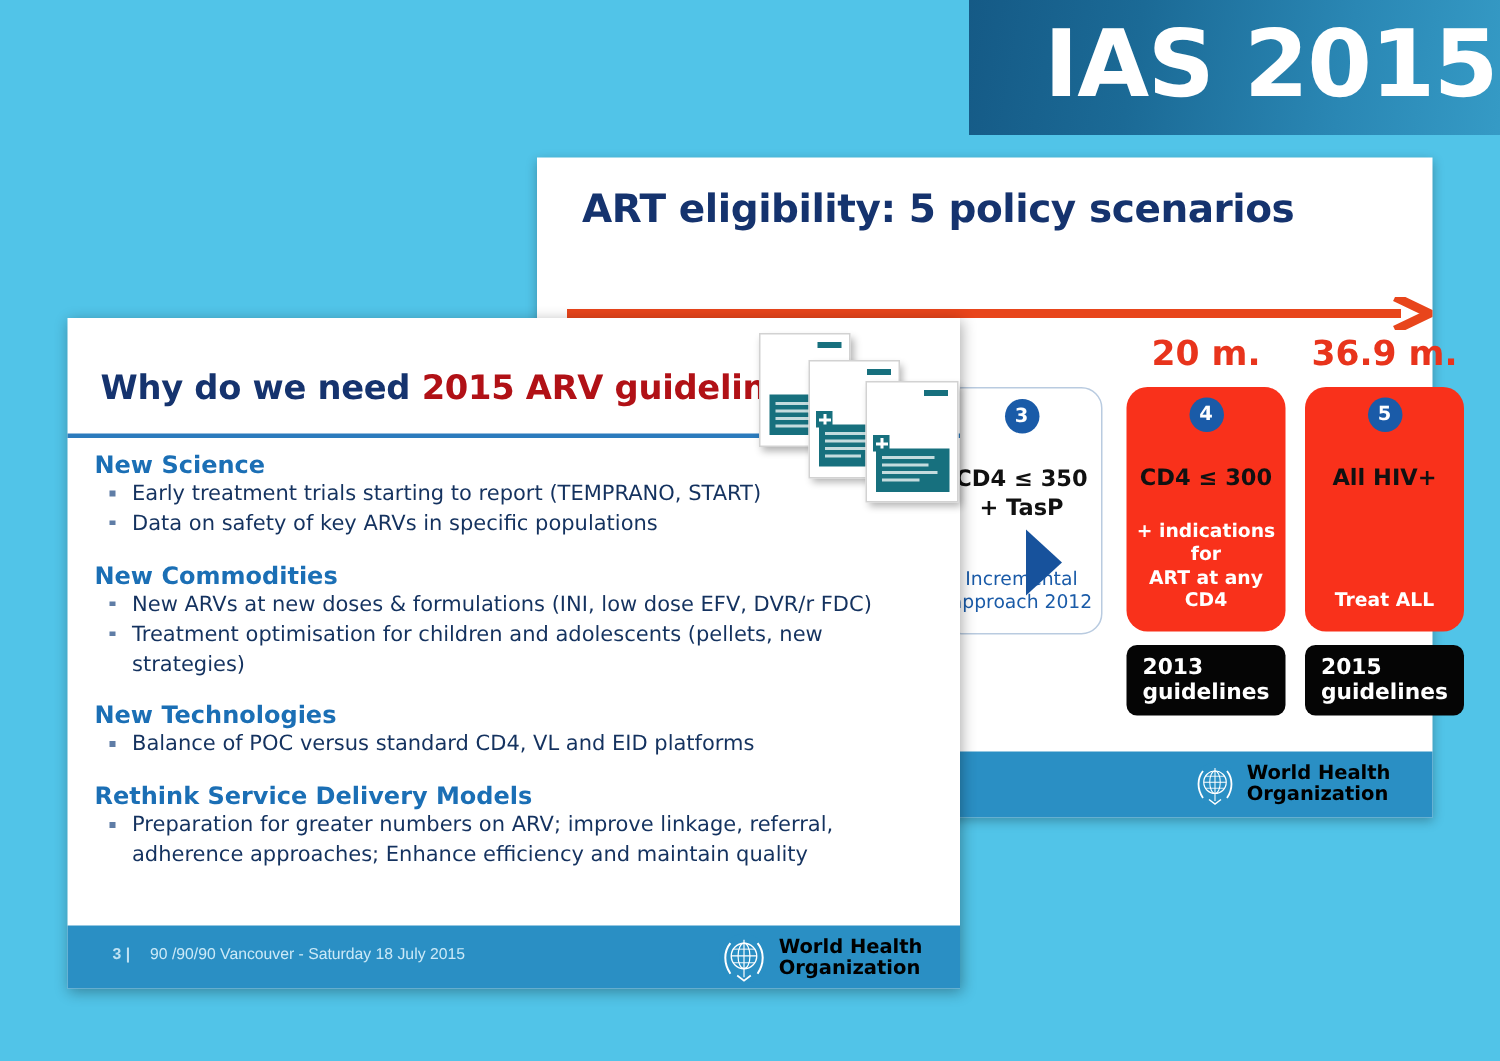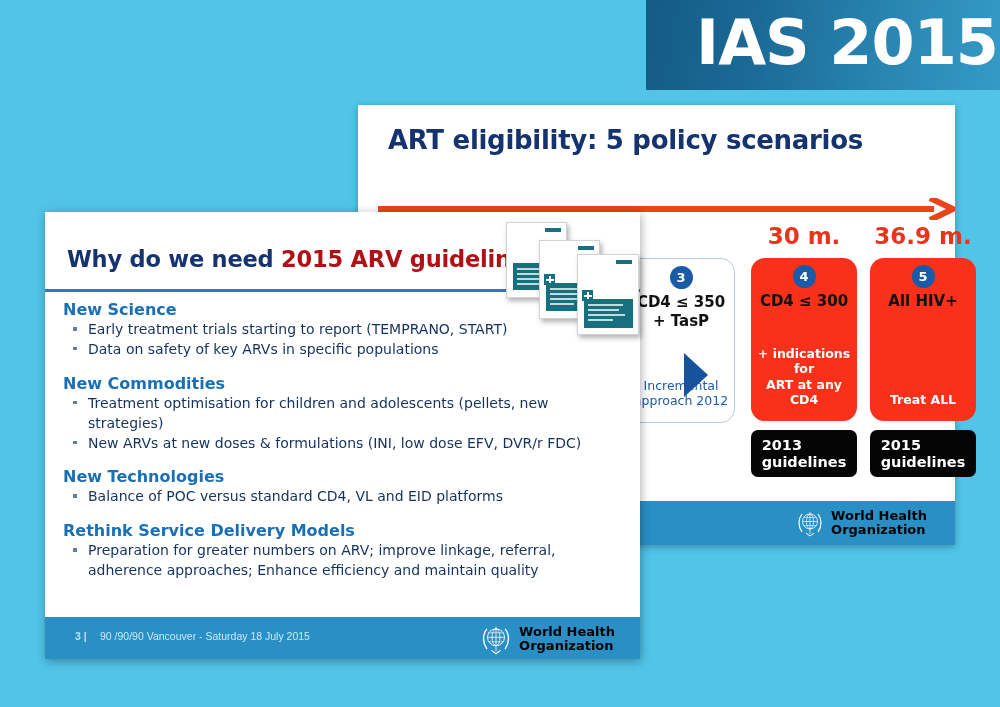--- a/index.html
+++ b/index.html
@@ -53,21 +53,21 @@
   .sbox.white{background:#ffffff;border:1px solid #b9cbe0;}
   .sbox.red{background:#f9311b;}
   .badge{
     width:23px;height:23px;border-radius:50%;
     background:#1a5ba8;color:#fff;font-weight:bold;font-size:13px;
     display:flex;align-items:center;justify-content:center;
     margin-top:7px;
     font-family:"DejaVu Sans", sans-serif;
   }
   .sbox .head{
-    margin-top:4px;text-align:center;font-weight:bold;font-size:15px;
+    margin-top:21px;text-align:center;font-weight:bold;font-size:15px;
     line-height:1.25;font-family:"DejaVu Sans", sans-serif;
   }
   .sbox.white .head{color:#111111;}
   .sbox.red  .head{color:#111111;}
   .sbox .sub{
     position:absolute;bottom:13px;left:0;width:100%;text-align:center;
     font-size:12.5px;line-height:1.25;font-weight:bold;
     font-family:"DejaVu Sans", sans-serif;
   }
   .sbox.white .sub{color:#1a5ba8;font-weight:normal;font-size:12.5px;}
@@ -171,21 +171,21 @@
       <div class="head">
         <div>CD4 ≤ 350</div>
         <div>+ TasP</div>
       </div>
       <div class="sub">
         <div>Incremental</div>
         <div>approach 2012</div>
       </div>
     </div>
 
-    <div class="amount" style="left:386px;">30 m.</div>
+    <div class="amount" style="left:386px;">20 m.</div>
     <div class="sbox red" style="left:393px;">
       <div class="badge">4</div>
       <div class="head">CD4 ≤ 300</div>
       <div class="sub">
         <div>+ indications for</div>
         <div>ART at any CD4</div>
       </div>
     </div>
 
     <div id="blue-tri"></div>
@@ -246,22 +246,22 @@
       <h3>New Science</h3>
       <ul>
         <li>Early treatment trials starting to report (TEMPRANO, START)</li>
         <li>Data on safety of key ARVs in specific populations</li>
       </ul>
     </div>
 
     <div class="sec" style="margin-top:14px;">
       <h3>New Commodities</h3>
       <ul>
+        <li>New ARVs at new doses &amp; formulations (INI, low dose EFV, DVR/r FDC)</li>
         <li>Treatment optimisation for children and adolescents (pellets, new strategies)</li>
-        <li>New ARVs at new doses &amp; formulations (INI, low dose EFV, DVR/r FDC)</li>
       </ul>
     </div>
 
     <div class="sec" style="margin-top:14px;">
       <h3>New Technologies</h3>
       <ul>
         <li>Balance of POC versus standard CD4, VL and EID platforms</li>
       </ul>
     </div>
 

